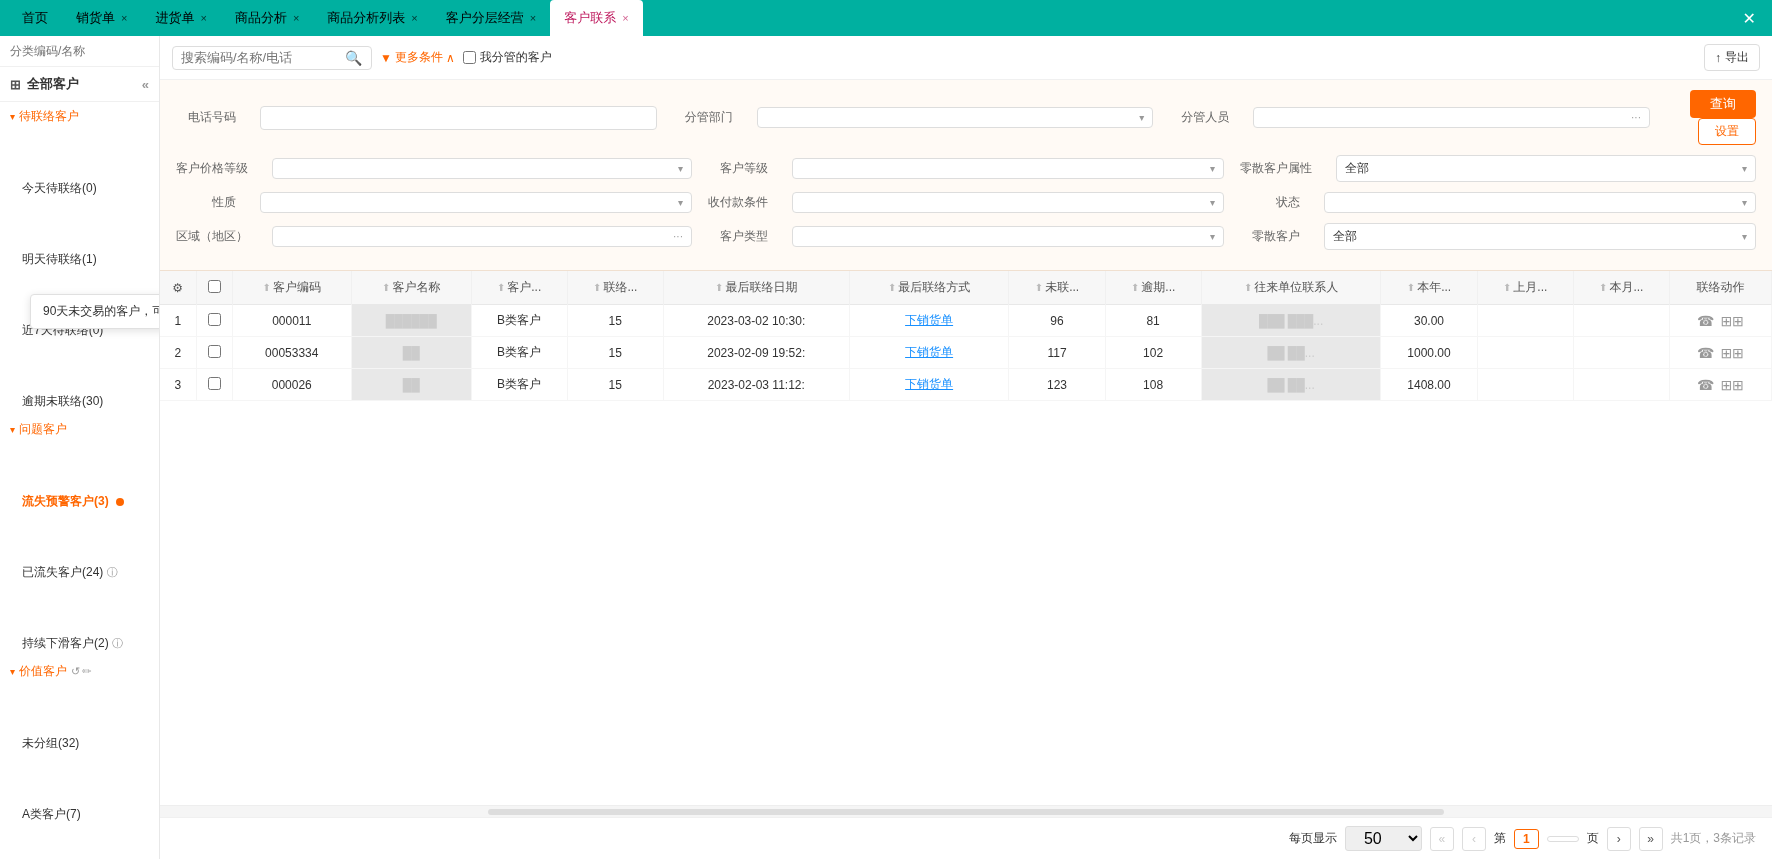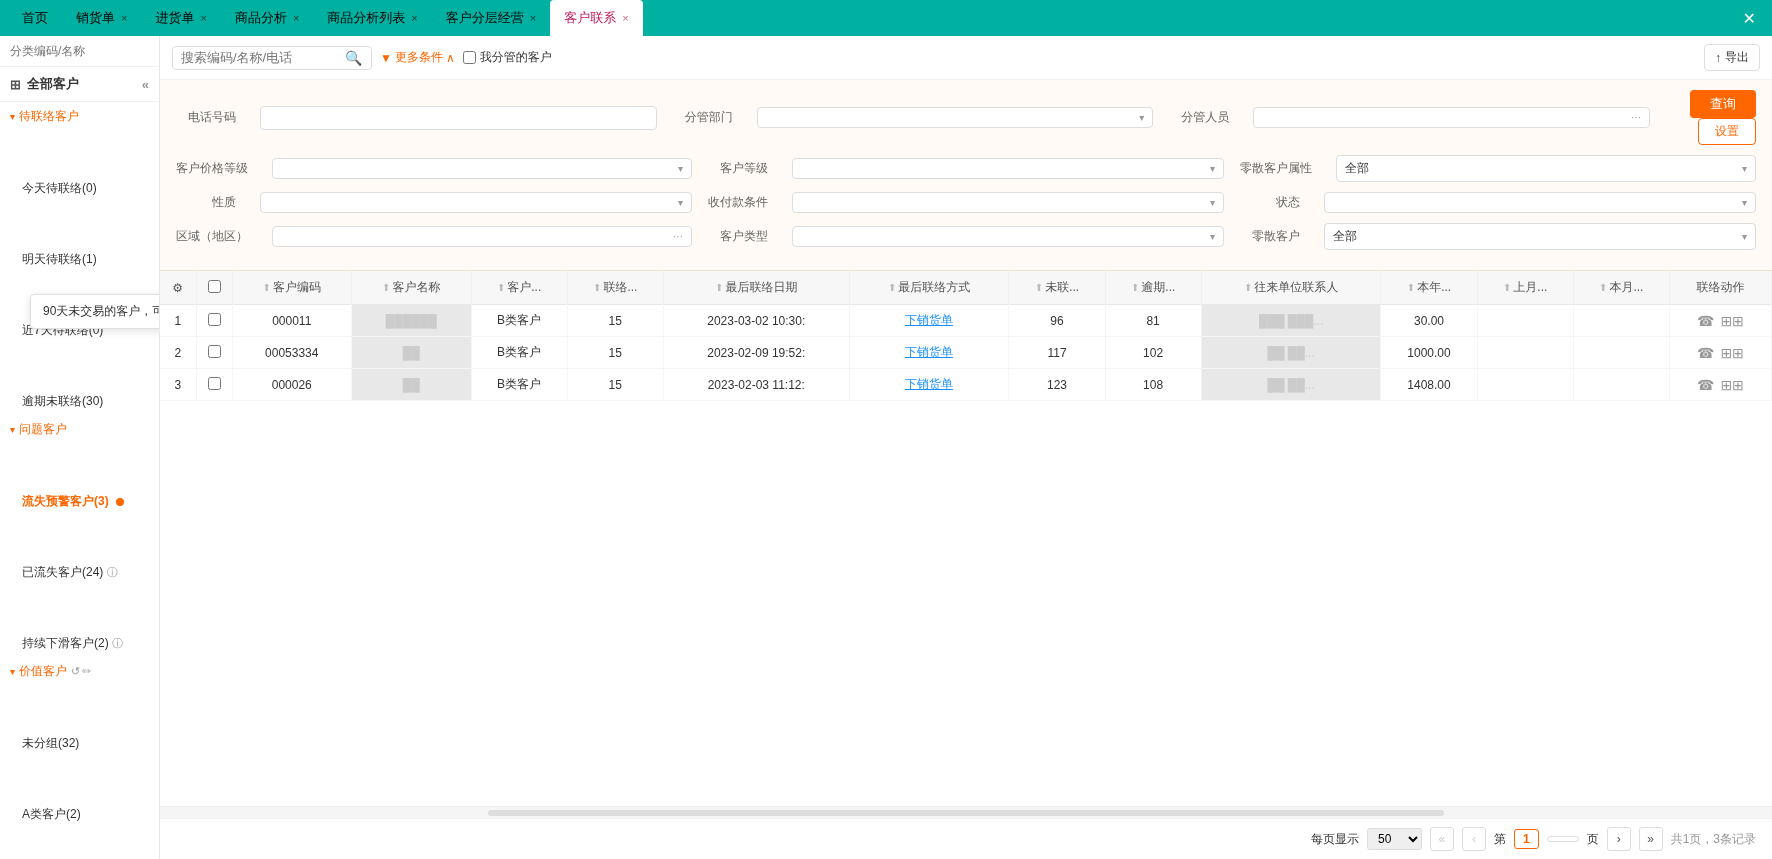--- a/index.html
+++ b/index.html
@@ -318,22 +318,22 @@
       justify-content: flex-end;
       padding: 8px 16px;
       border-top: 1px solid #f0f0f0;
       background: #fff;
       gap: 8px;
       font-size: 12px;
     }
     .page-size-select {
       border: 1px solid #ddd;
       border-radius: 3px;
-      padding: 2px 6px;
-      font-size: 12px;
+      padding: 2px 14px;
+      font-size: 16px;
     }
     .page-btn {
       width: 24px;
       height: 24px;
       border: 1px solid #ddd;
       border-radius: 3px;
       background: #fff;
       cursor: pointer;
       display: flex;
       align-items: center;
@@ -463,21 +463,21 @@
     <div class="sidebar-group-title">
       <span class="arrow">▾</span>
       <span>价值客户</span>
       <span style="margin-left:4px;color:#999;cursor:pointer;font-size:11px;">↺</span>
       <span style="margin-left:2px;color:#999;cursor:pointer;font-size:11px;">✏</span>
     </div>
     <div class="sidebar-item">
       <span>未分组(32)</span>
     </div>
     <div class="sidebar-item">
-      <span>A类客户(2)</span>
+      <span>A类客户(7)</span>
     </div>
     <div class="sidebar-item">
       <span>B类客户(33)</span>
     </div>
     <div class="sidebar-item">
       <span>C类客户(6)</span>
     </div>
   </div>
 
   <div class="content-area">

